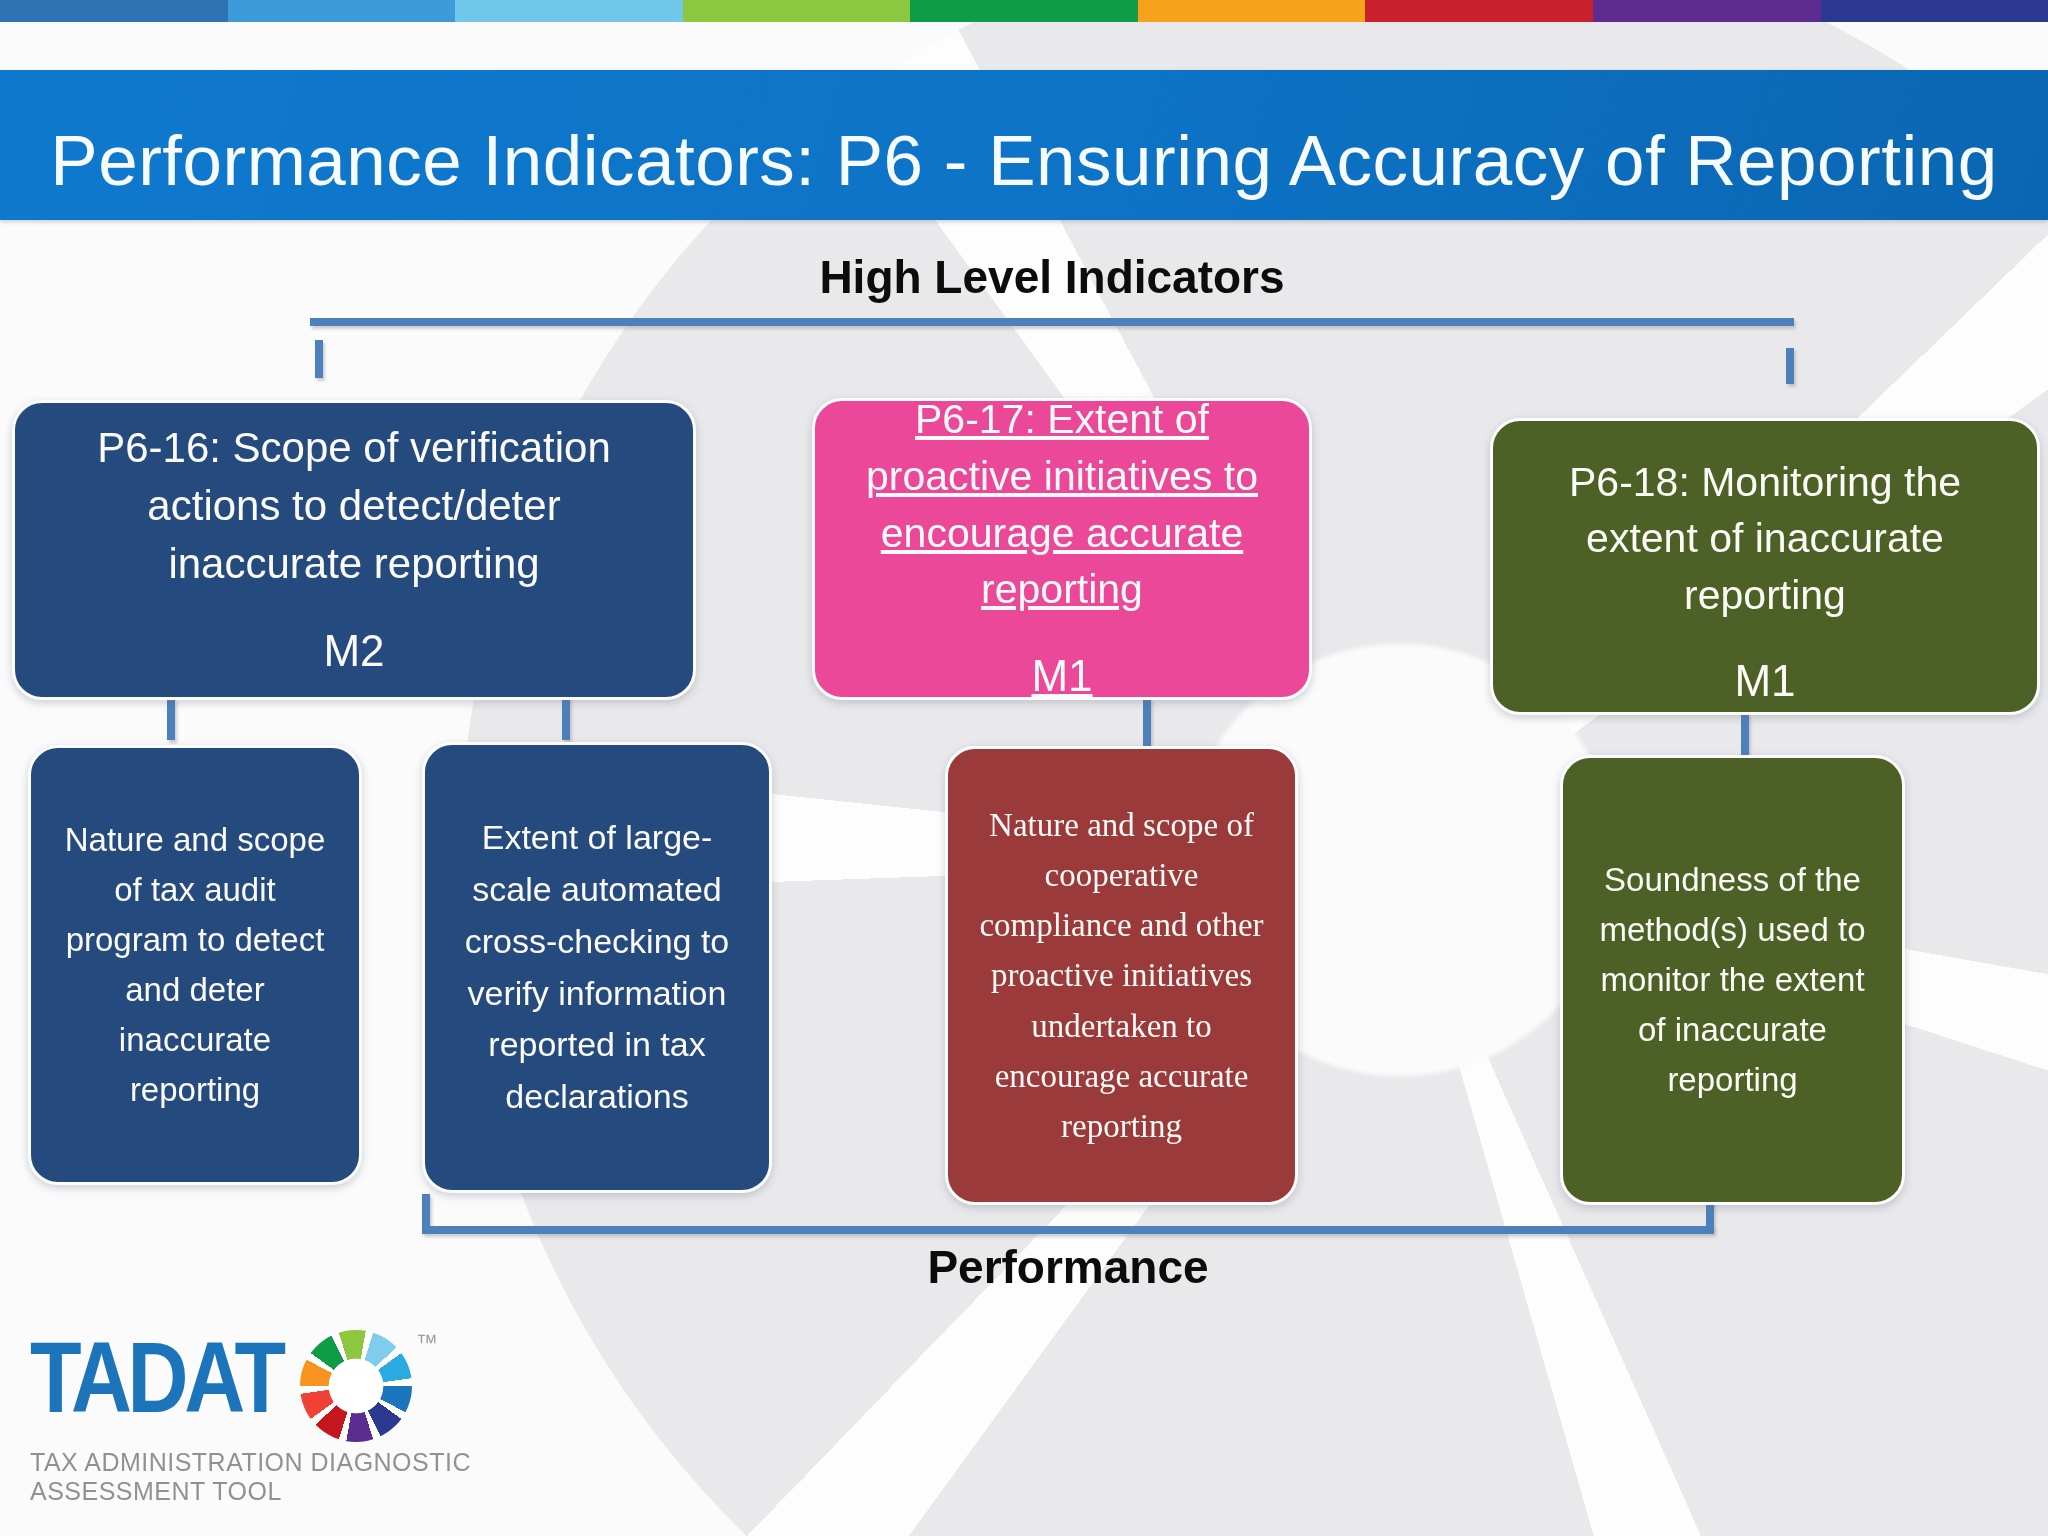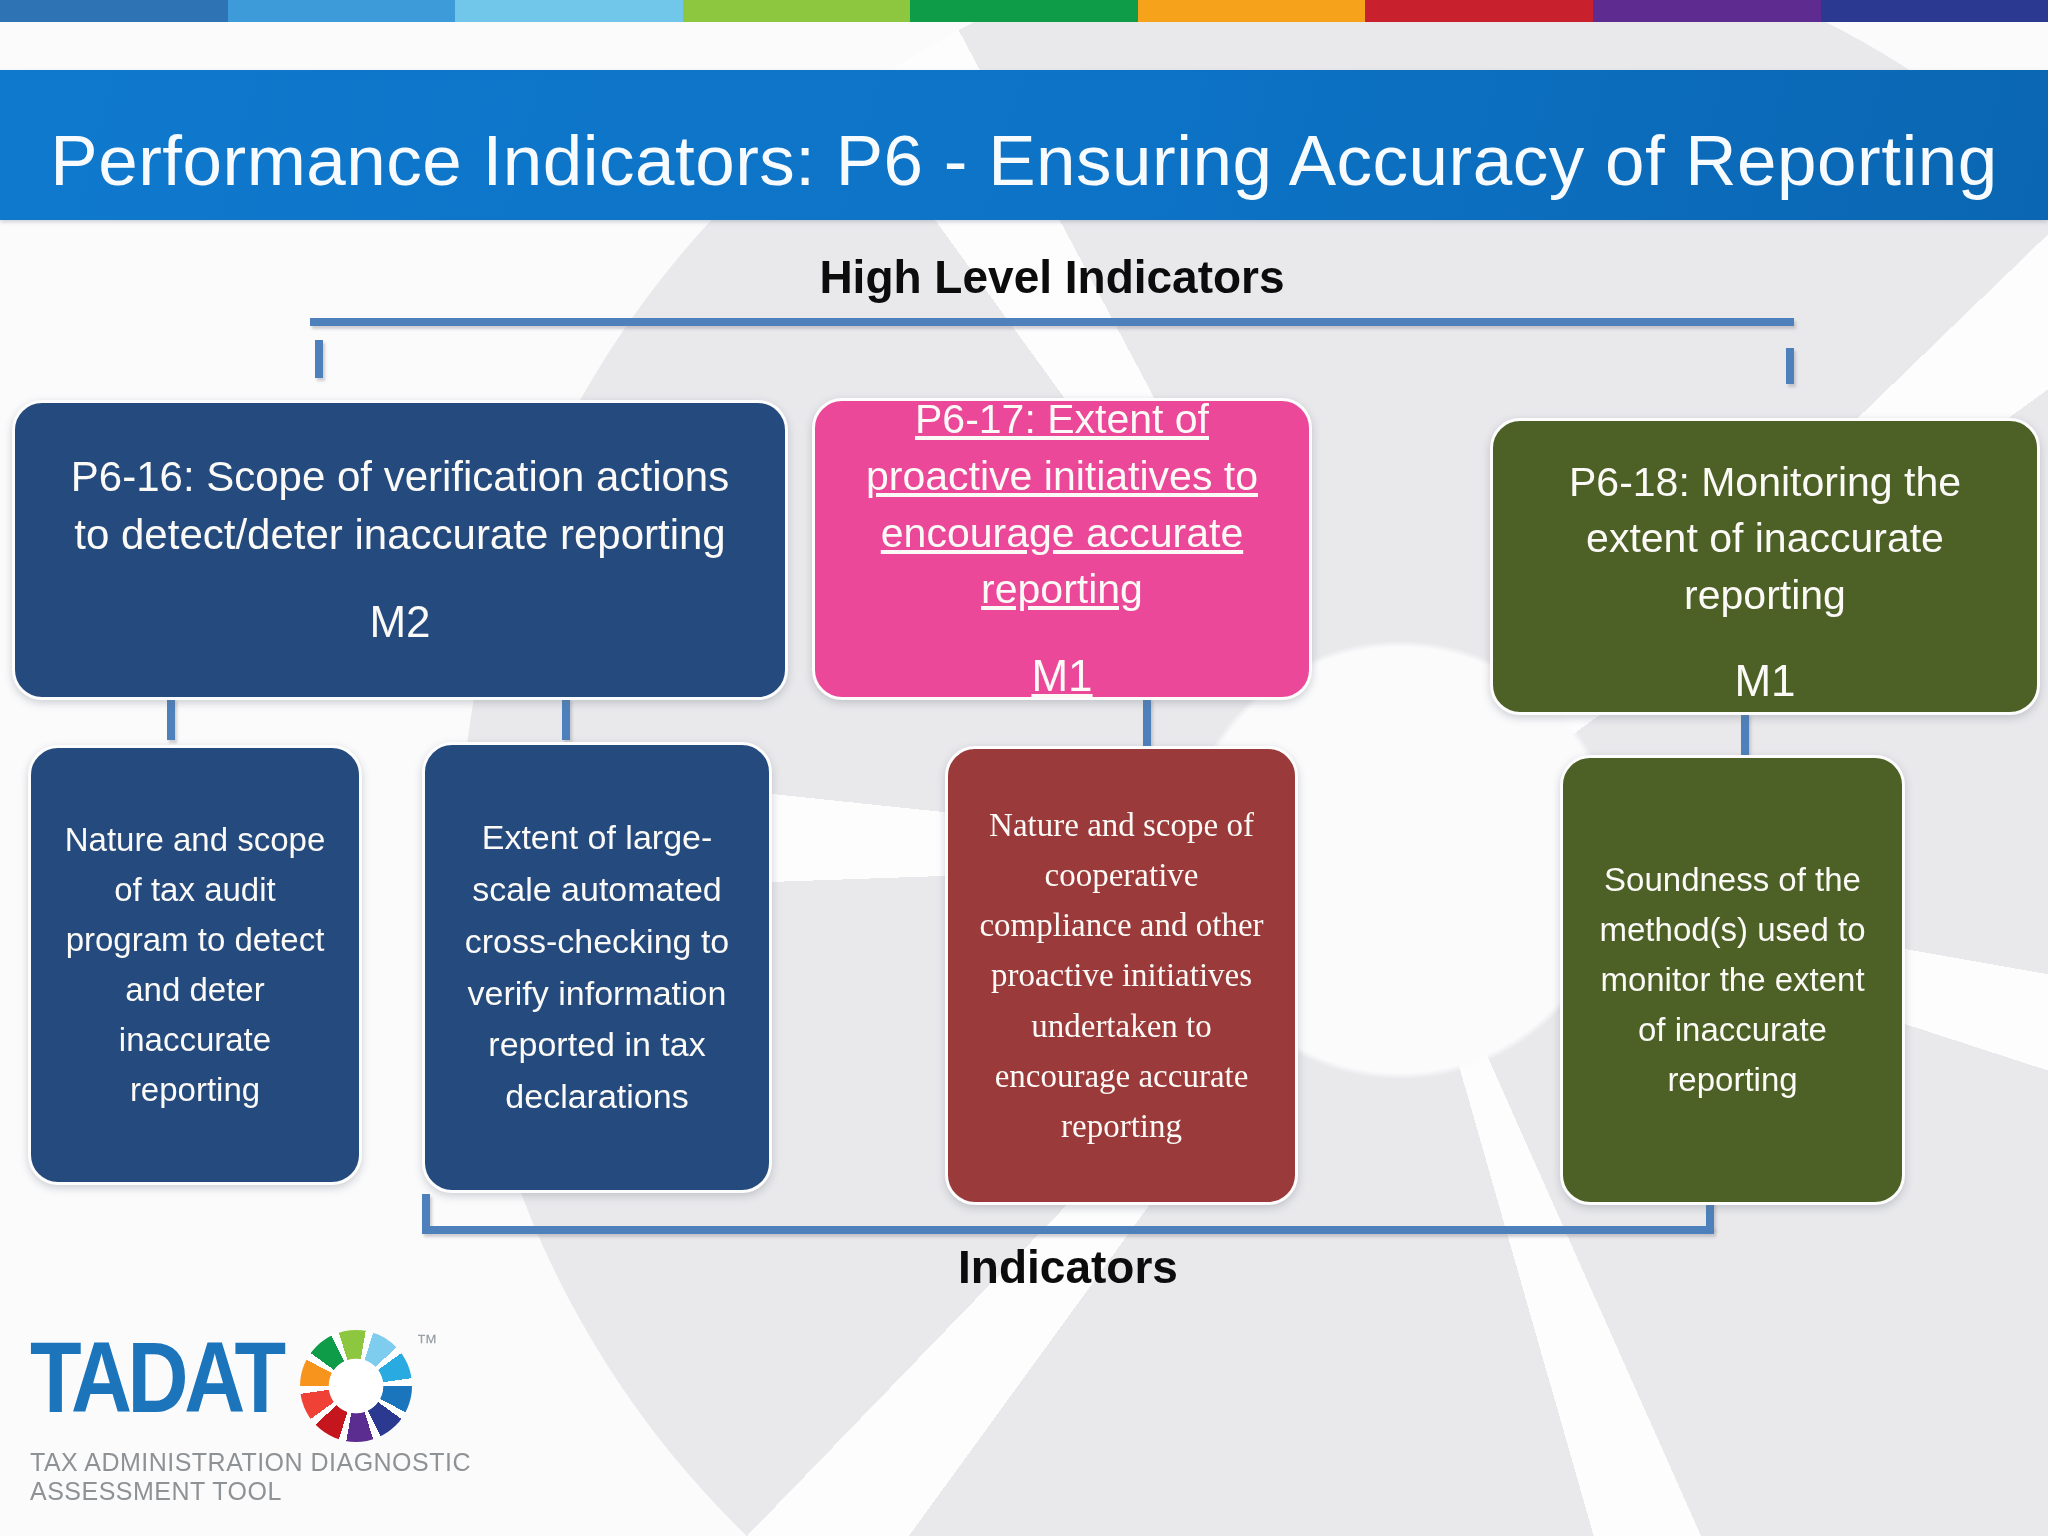--- a/index.html
+++ b/index.html
@@ -84,21 +84,21 @@
   <div class="band">
     <h1 class="title">Performance Indicators: P6 - Ensuring Accuracy of Reporting</h1>
   </div>
 
   <div class="section-label" id="hl-label">High Level Indicators</div>
 
   <div class="hline" style="left: 310px; top: 318px; width: 1484px; background-color: rgb(78, 129, 187);"></div>
   <div class="vline" style="left: 315px; top: 340px; height: 38px; background-color: rgb(78, 129, 187);"></div>
   <div class="vline" style="left: 1786px; top: 348px; height: 36px; background-color: rgb(78, 129, 187);"></div>
 
-  <div class="node lvl1" style="left: 12px; top: 400px; width: 776px; height: 300px; padding: 0px 40px; background-color: rgb(37, 75, 126);">
+  <div class="node lvl1" style="left: 12px; top: 400px; width: 684px; height: 300px; padding: 0px 40px; background-color: rgb(37, 75, 126);">
     <span>P6-16: Scope of verification actions to detect/deter inaccurate reporting</span>
     <span class="score">M2</span>
   </div>
   <div class="node lvl1" style="left: 812px; top: 398px; width: 500px; height: 302px; padding: 0px 34px; font-size: 41px; background-color: #ec4899; text-decoration: underline;">
     <span>P6-17: Extent of proactive initiatives to encourage accurate reporting</span>
     <span class="score">M1</span>
   </div>
   <div class="node lvl1" style="left: 1490px; top: 418px; width: 550px; height: 297px; padding: 0px 42px; font-size: 41px; background-color: rgb(77, 97, 38); justify-content: flex-end;">
     <span>P6-18: Monitoring the extent of inaccurate reporting</span>
     <span class="score">M1</span>
@@ -119,21 +119,21 @@
     <span>Nature and scope of cooperative compliance and other proactive initiatives undertaken to encourage accurate reporting</span>
   </div>
   <div class="node lvl2" style="left: 1560px; top: 755px; width: 345px; height: 450px; padding: 0px 20px; background-color: rgb(77, 97, 38);">
     <span>Soundness of the method(s) used to monitor the extent of inaccurate reporting</span>
   </div>
 
   <div class="vline" style="left: 422px; top: 1194px; height: 36px; background-color: rgb(78, 129, 187);"></div>
   <div class="vline" style="left: 1706px; top: 1198px; height: 32px; background-color: rgb(78, 129, 187);"></div>
   <div class="hline" style="left: 422px; top: 1226px; width: 1292px; background-color: rgb(78, 129, 187);"></div>
 
-  <div class="section-label" id="dim-label">Indicators</div>
+  <div class="section-label" id="dim-label">Performance</div>
 
   <div class="logo">
     <div class="logo-row">
       <span class="wordmark" style="color: rgb(28, 116, 187);">TADAT</span>
       <span class="wheel" style="background: radial-gradient(circle, rgb(255, 255, 255) 0px, rgb(255, 255, 255) 34%, rgba(0, 0, 0, 0) 35%), conic-gradient(from -90deg, rgb(247, 148, 30) 0deg, rgb(247, 148, 30) 28deg, rgb(255, 255, 255) 28deg, rgb(255, 255, 255) 36deg, rgb(14, 156, 73) 36deg, rgb(14, 156, 73) 64deg, rgb(255, 255, 255) 64deg, rgb(255, 255, 255) 72deg, rgb(141, 198, 63) 72deg, rgb(141, 198, 63) 100deg, rgb(255, 255, 255) 100deg, rgb(255, 255, 255) 108deg, rgb(127, 205, 238) 108deg, rgb(127, 205, 238) 136deg, rgb(255, 255, 255) 136deg, rgb(255, 255, 255) 144deg, rgb(41, 171, 226) 144deg, rgb(41, 171, 226) 172deg, rgb(255, 255, 255) 172deg, rgb(255, 255, 255) 180deg, rgb(27, 117, 188) 180deg, rgb(27, 117, 188) 208deg, rgb(255, 255, 255) 208deg, rgb(255, 255, 255) 216deg, rgb(43, 57, 144) 216deg, rgb(43, 57, 144) 244deg, rgb(255, 255, 255) 244deg, rgb(255, 255, 255) 252deg, rgb(92, 45, 145) 252deg, rgb(92, 45, 145) 280deg, rgb(255, 255, 255) 280deg, rgb(255, 255, 255) 288deg, rgb(196, 22, 28) 288deg, rgb(196, 22, 28) 316deg, rgb(255, 255, 255) 316deg, rgb(255, 255, 255) 324deg, rgb(239, 65, 54) 324deg, rgb(239, 65, 54) 352deg, rgb(255, 255, 255) 352deg, rgb(255, 255, 255) 360deg);"></span>
       <span class="tm">™</span>
     </div>
     <div class="caption">
       <div>TAX ADMINISTRATION DIAGNOSTIC</div>
       <div>ASSESSMENT TOOL</div>

